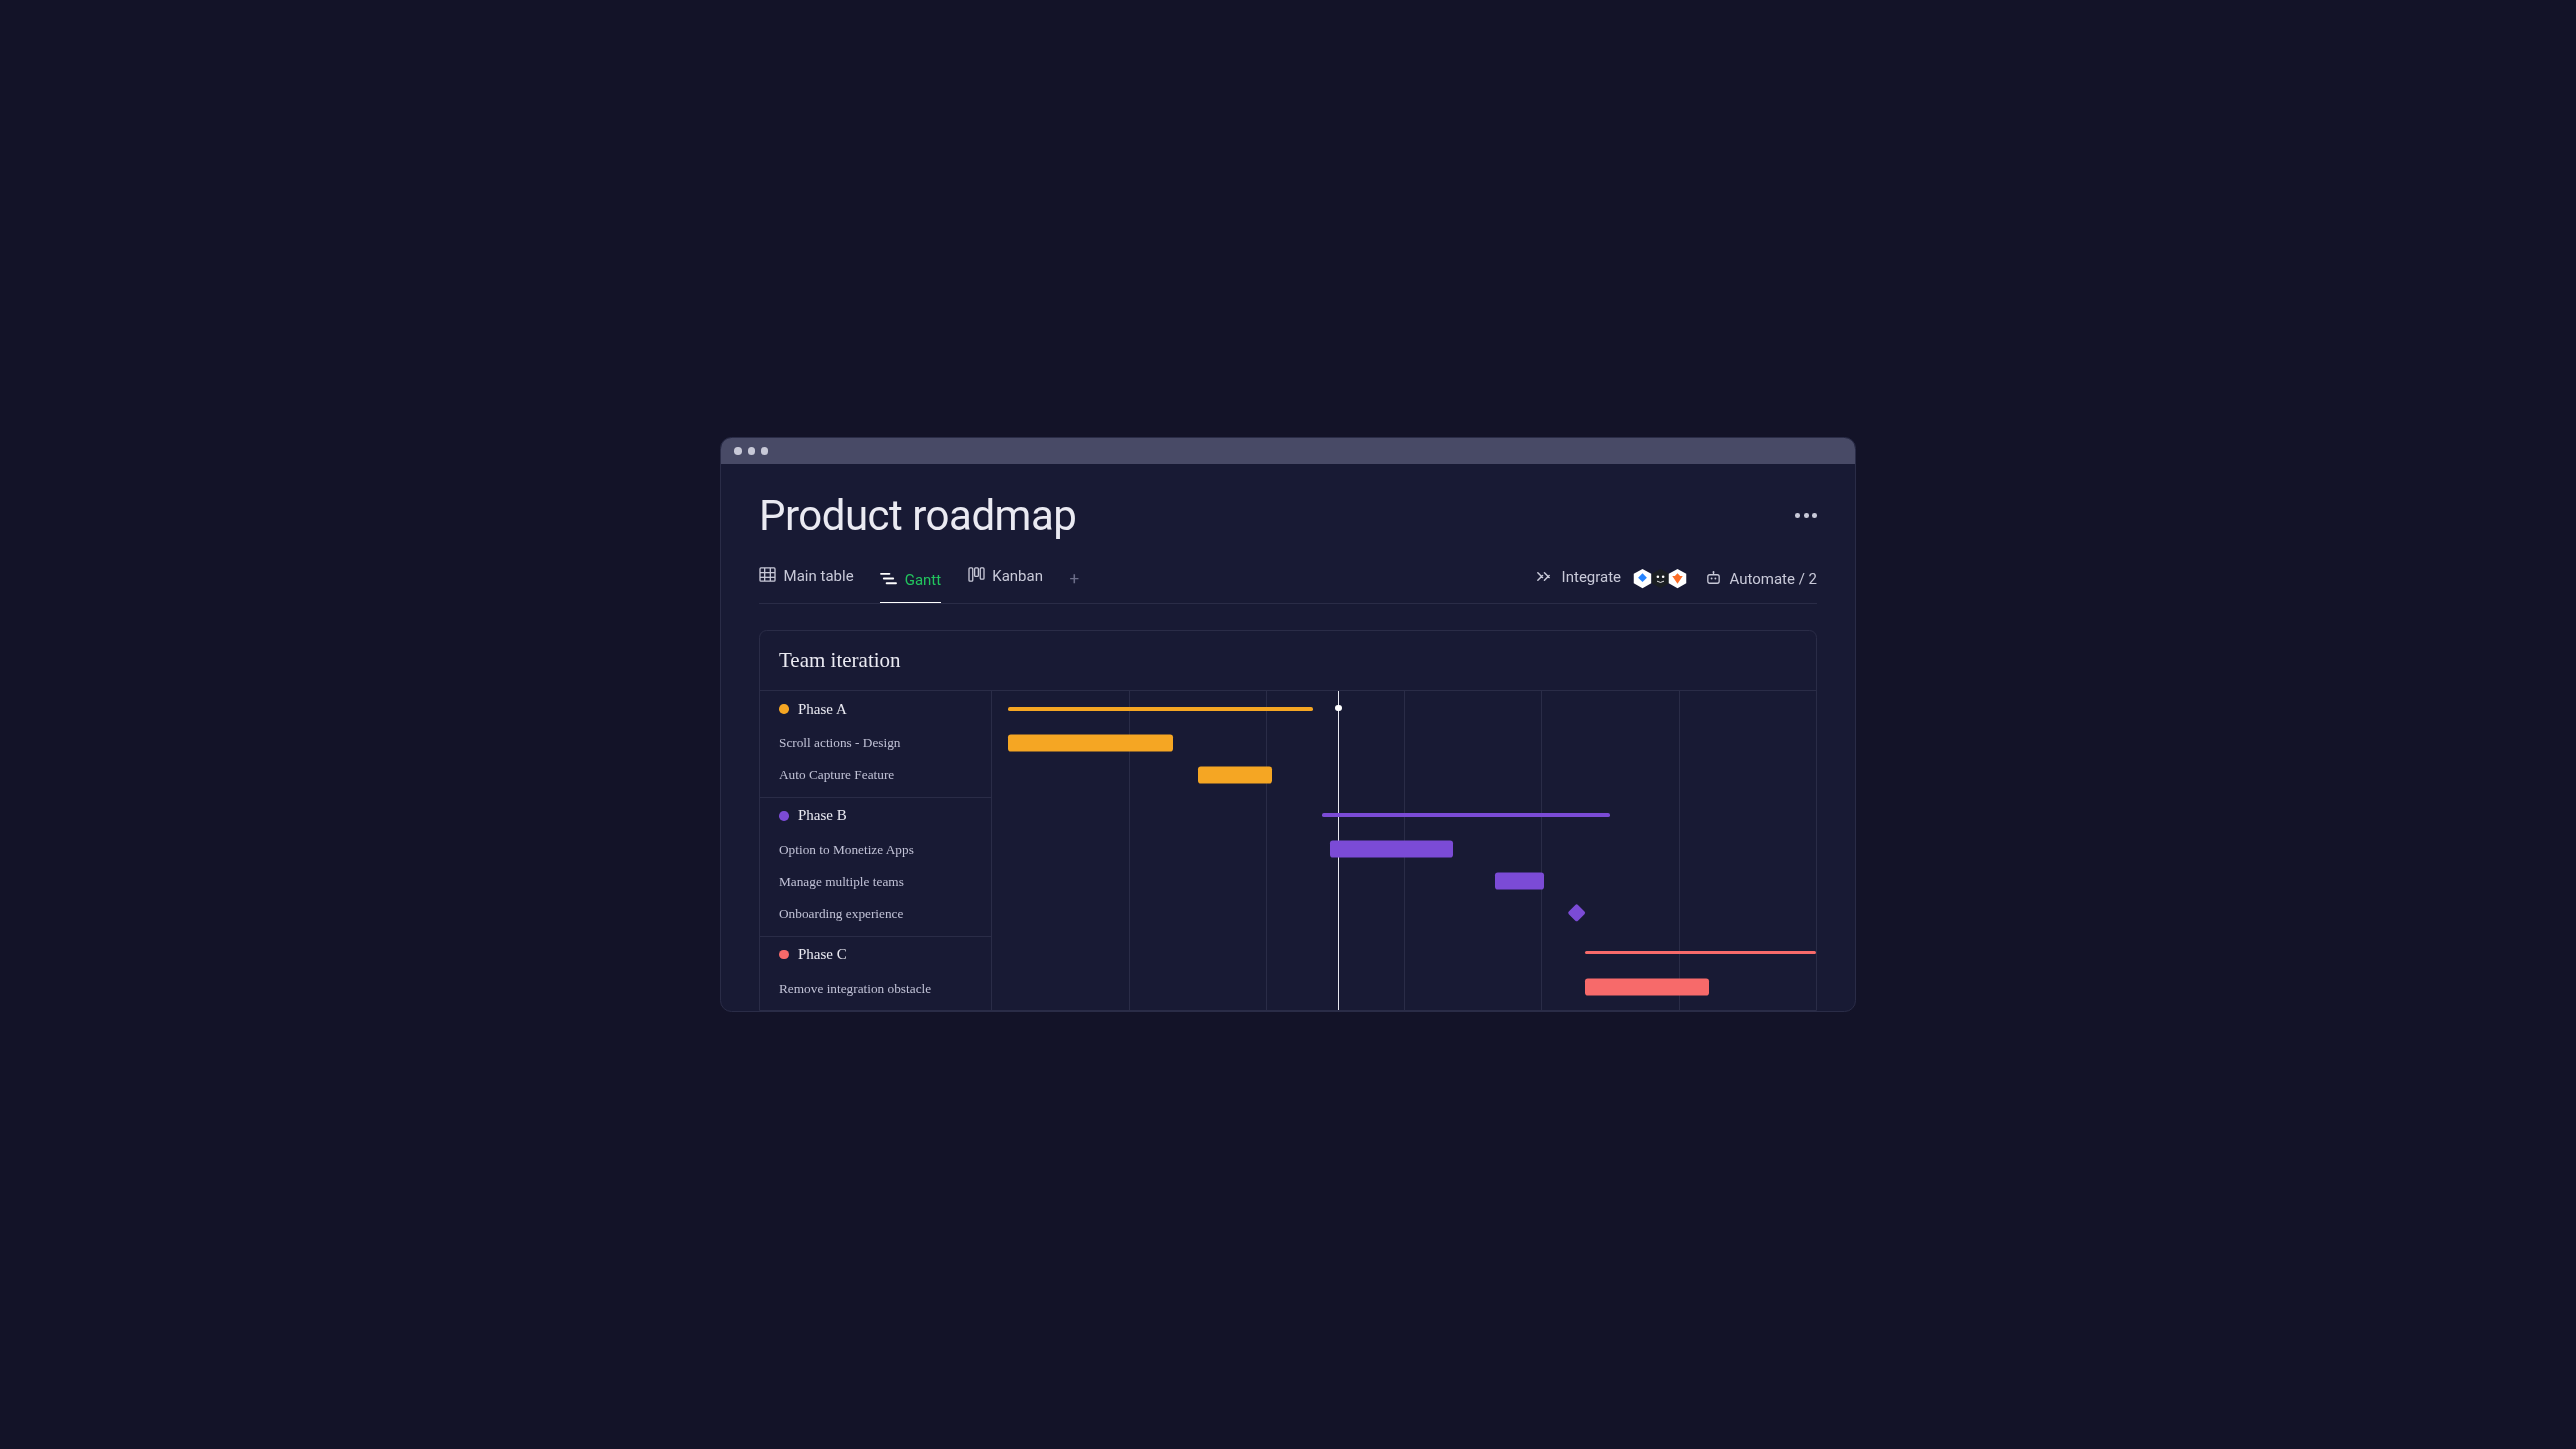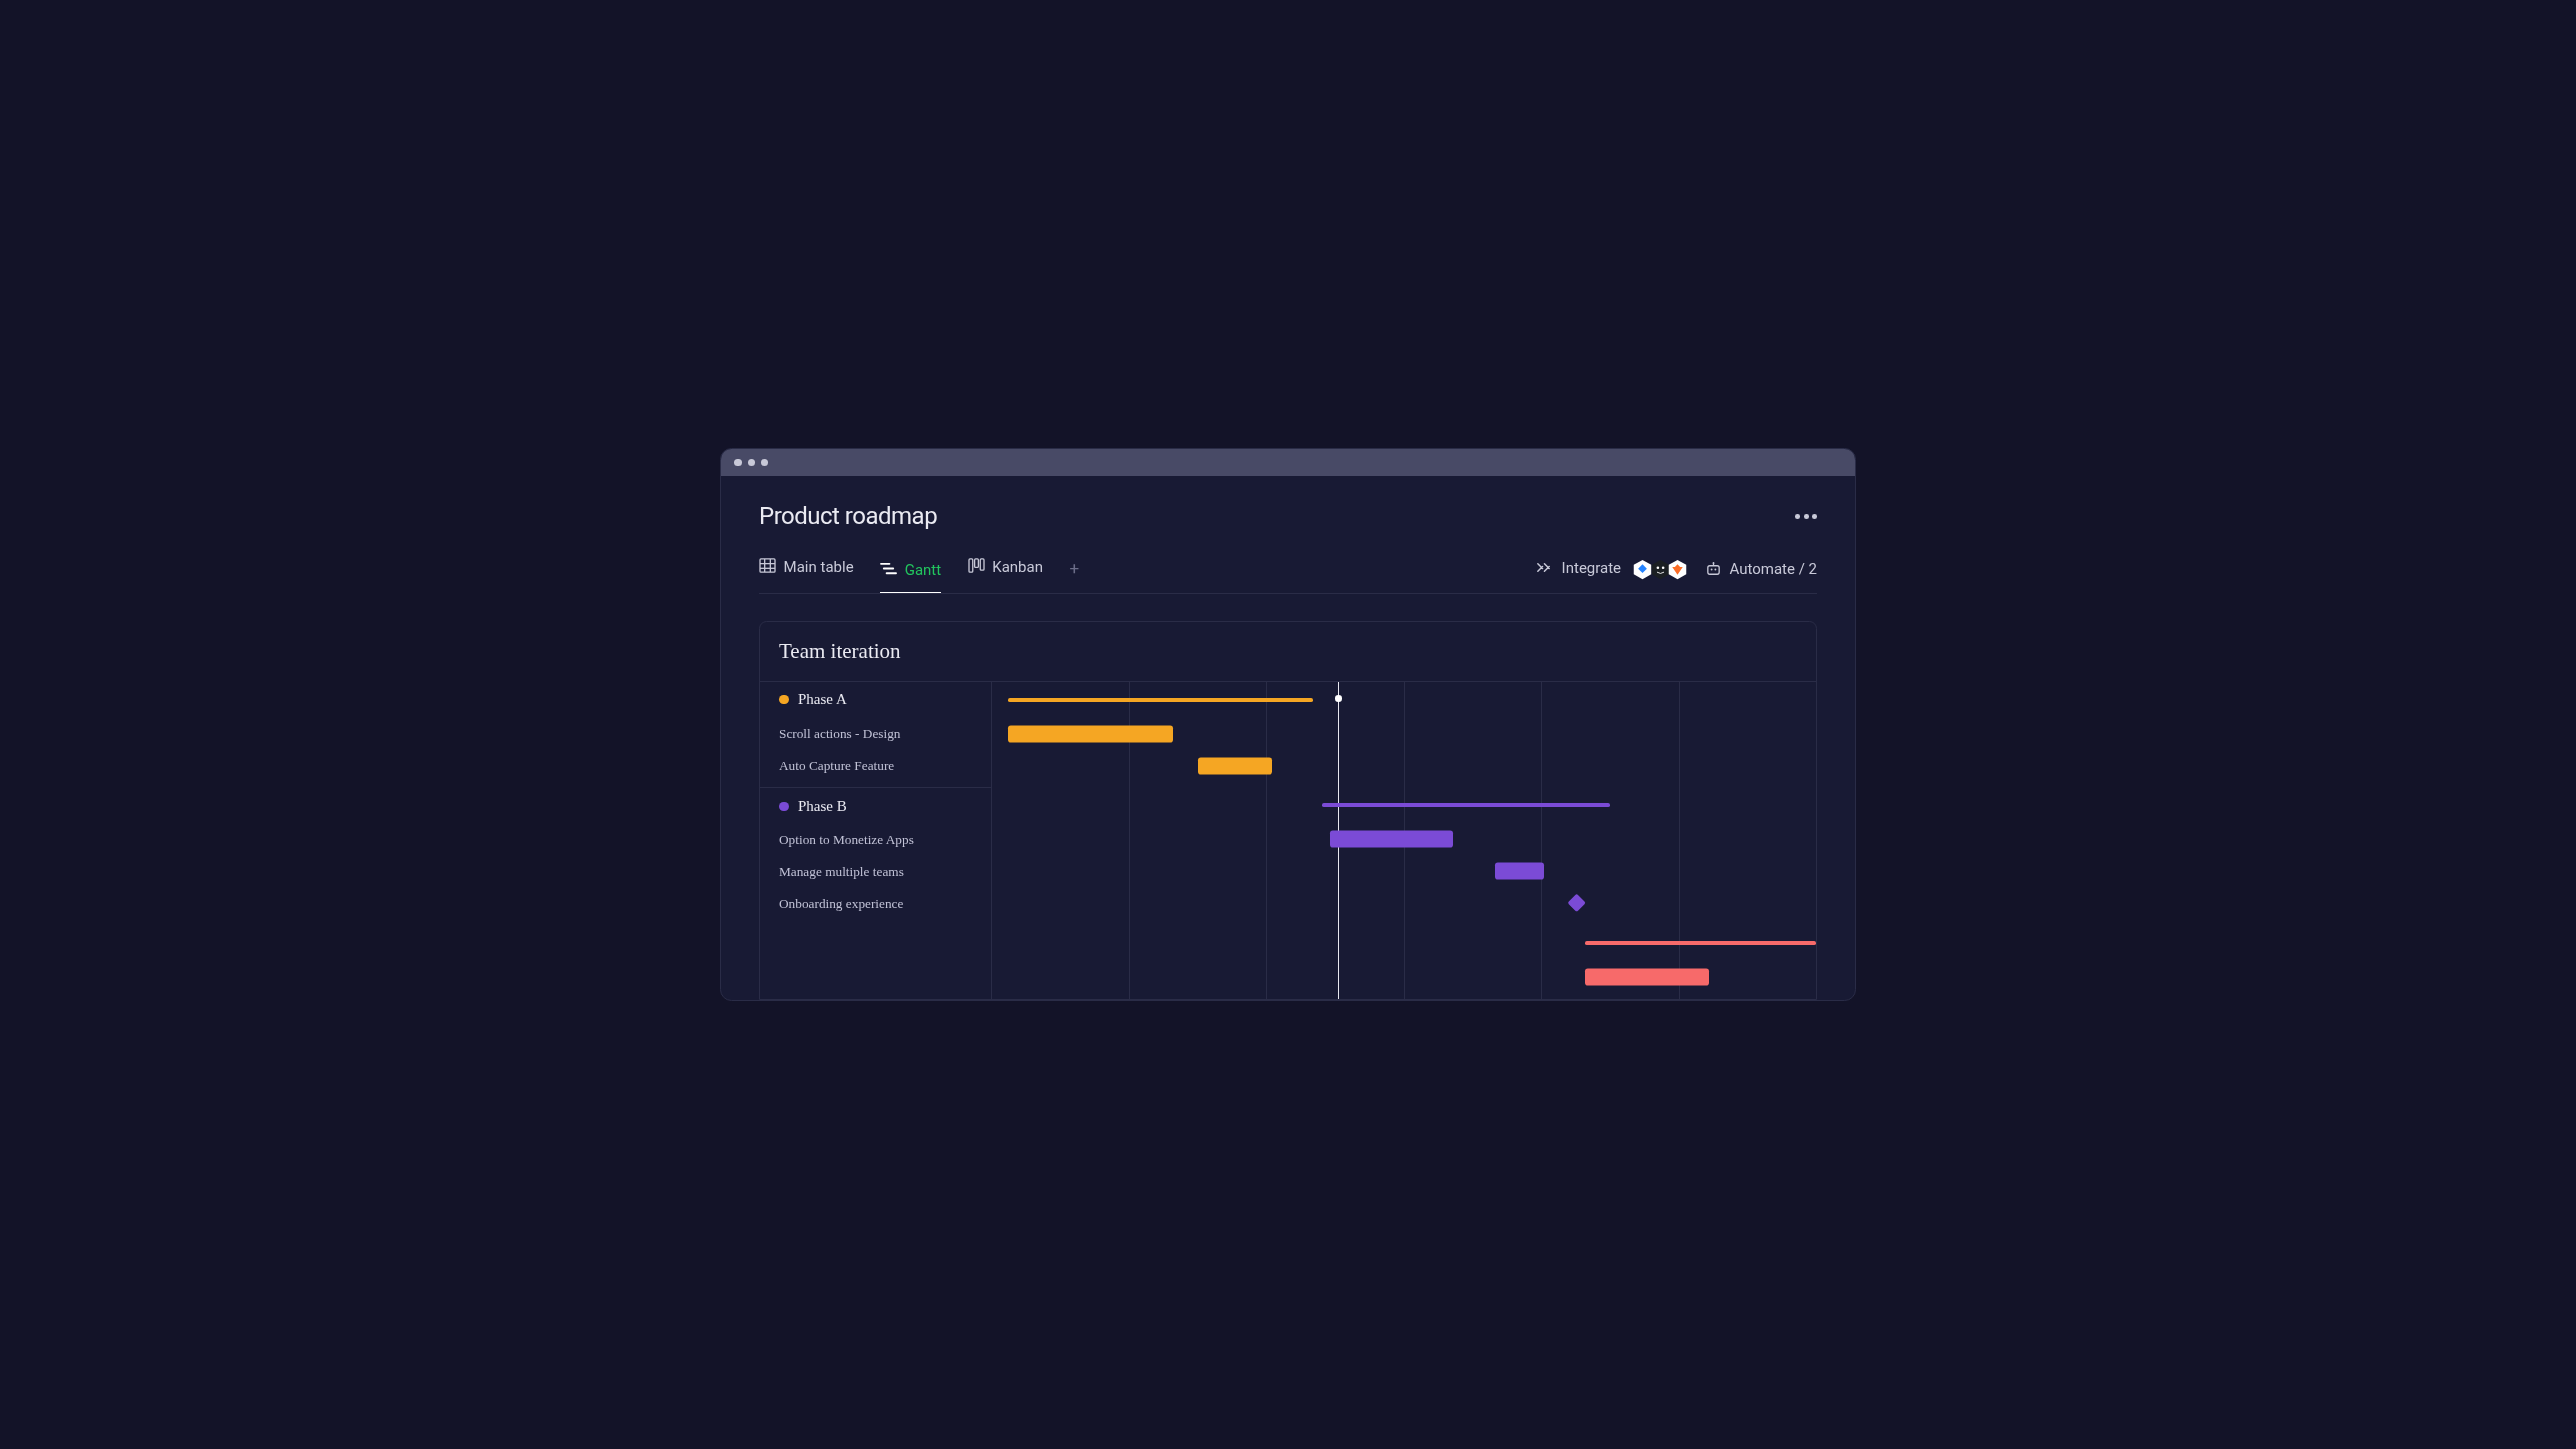--- a/index.html
+++ b/index.html
@@ -34,21 +34,21 @@
   padding: 26.5px 38px 0 38px;
 }
 .header-row {
   display: flex;
   justify-content: space-between;
   align-items: center;
   margin-bottom: 23px;
 }
 .title {
   color: #eaeaf2;
-  font-size: 24px;
+  font-size: 42px;
   font-weight: 400;
   letter-spacing: -0.5px;
 }
 .more-dots {
   display: flex; gap: 3.8px;
 }
 .more-dots span {
   width: 4.7px; height: 4.7px; border-radius: 50%; background: #c8c9d8;
 }
 .tabs-row {
@@ -310,20 +310,28 @@
               <div style="height: 5.7px;"></div>
             </div>
             <div class="phase-block">
               <div class="phase-header">
                 <div class="phase-dot" style="background: rgb(123, 75, 214);"></div>
                 <span>Phase B</span>
               </div>
               <div class="task-row">Option to Monetize Apps</div>
               <div class="task-row">Manage multiple teams</div>
               <div class="task-row">Onboarding experience</div>
+              <div style="height: 5.7px;"></div>
+            </div>
+            <div class="phase-block">
+              <div class="phase-header">
+                <div class="phase-dot" style="background: rgb(247, 106, 106);"></div>
+                <span>Phase C</span>
+              </div>
+              <div class="task-row">Remove integration obstacle</div>
               <div style="height: 5.7px;"></div>
             </div>
           </div>
         <div class="gantt-right">
           <div class="grid-bg" id="grid-bg">
               <div class="grid-col"></div>
               <div class="grid-col"></div>
               <div class="grid-col"></div>
               <div class="grid-col"></div>
               <div class="grid-col"></div>

